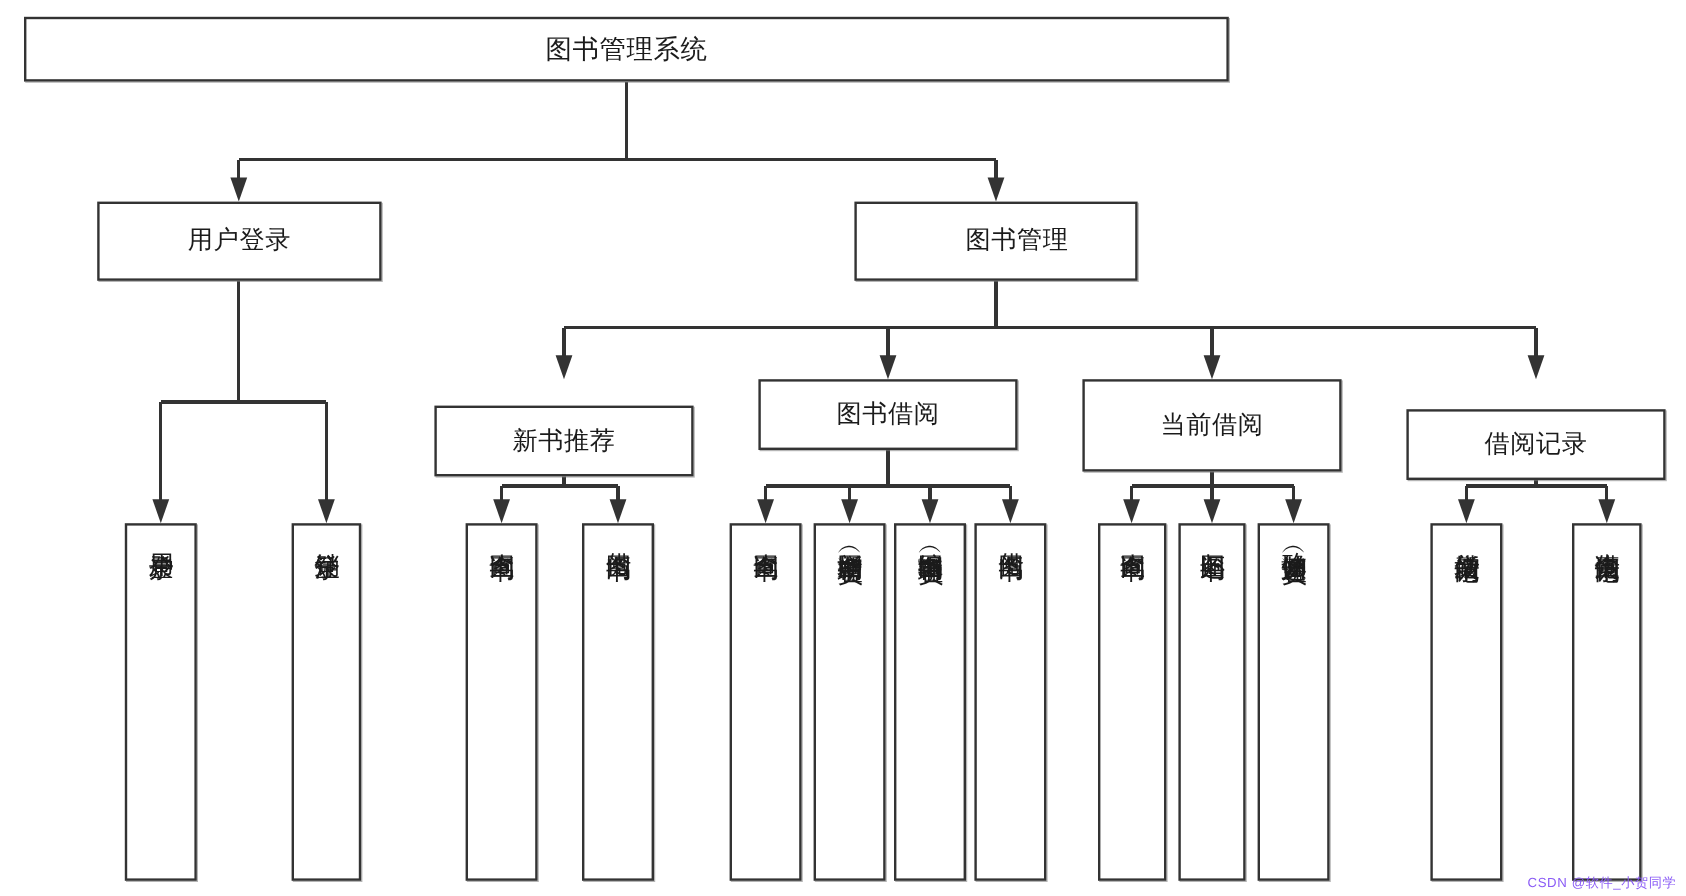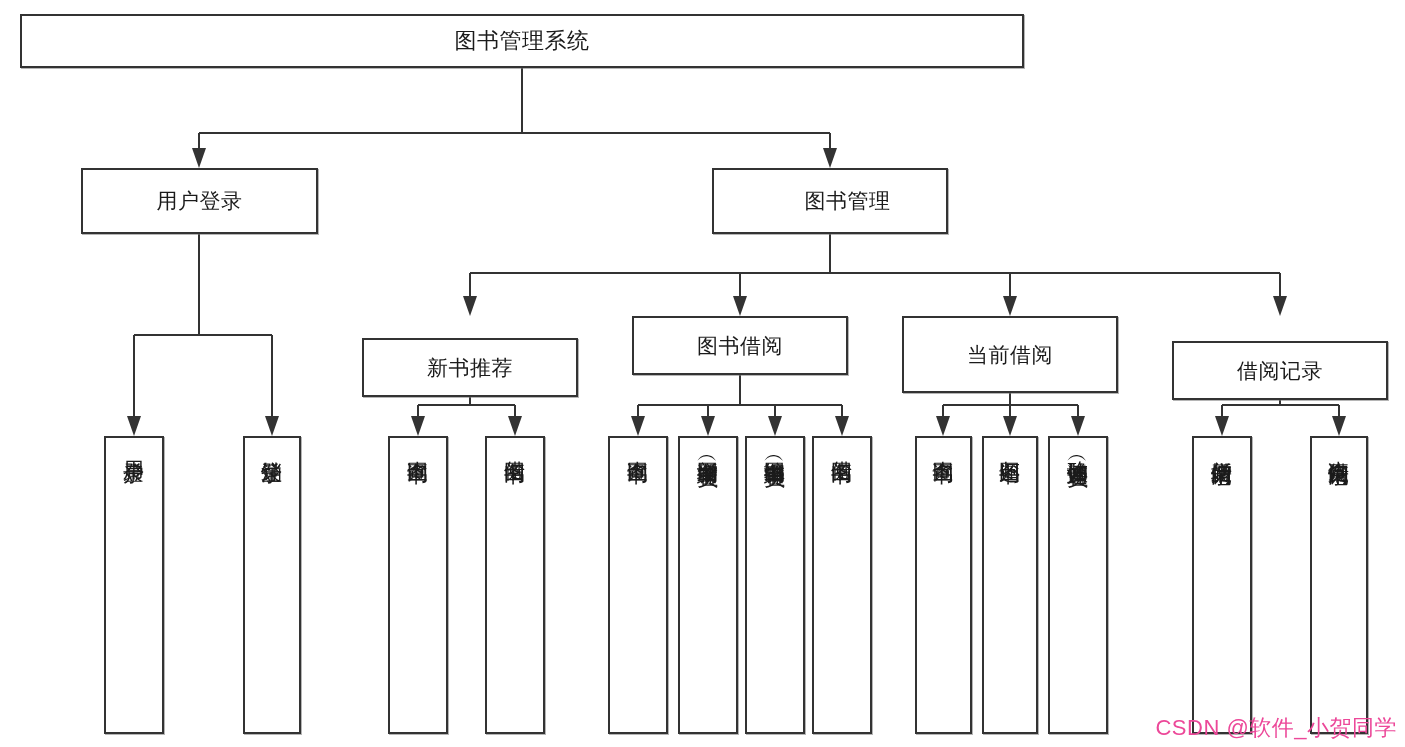--- a/index.html
+++ b/index.html
@@ -61,22 +61,22 @@
     text-orientation: upright;
     font-size: 21px;
     line-height: 1.0;
     letter-spacing: 1px;
     white-space: nowrap;
   }
   #watermark {
     position: absolute;
     right: 8px;
     bottom: 4px;
-    font-size: 22px;
-    color: #ec4899;
+    font-size: 11px;
+    color: #8b5cf6;
     letter-spacing: 0.5px;
     user-select: none;
     white-space: nowrap;
   }
 </style>
 </head>
 <body>
 
 <div id="canvas">
 

